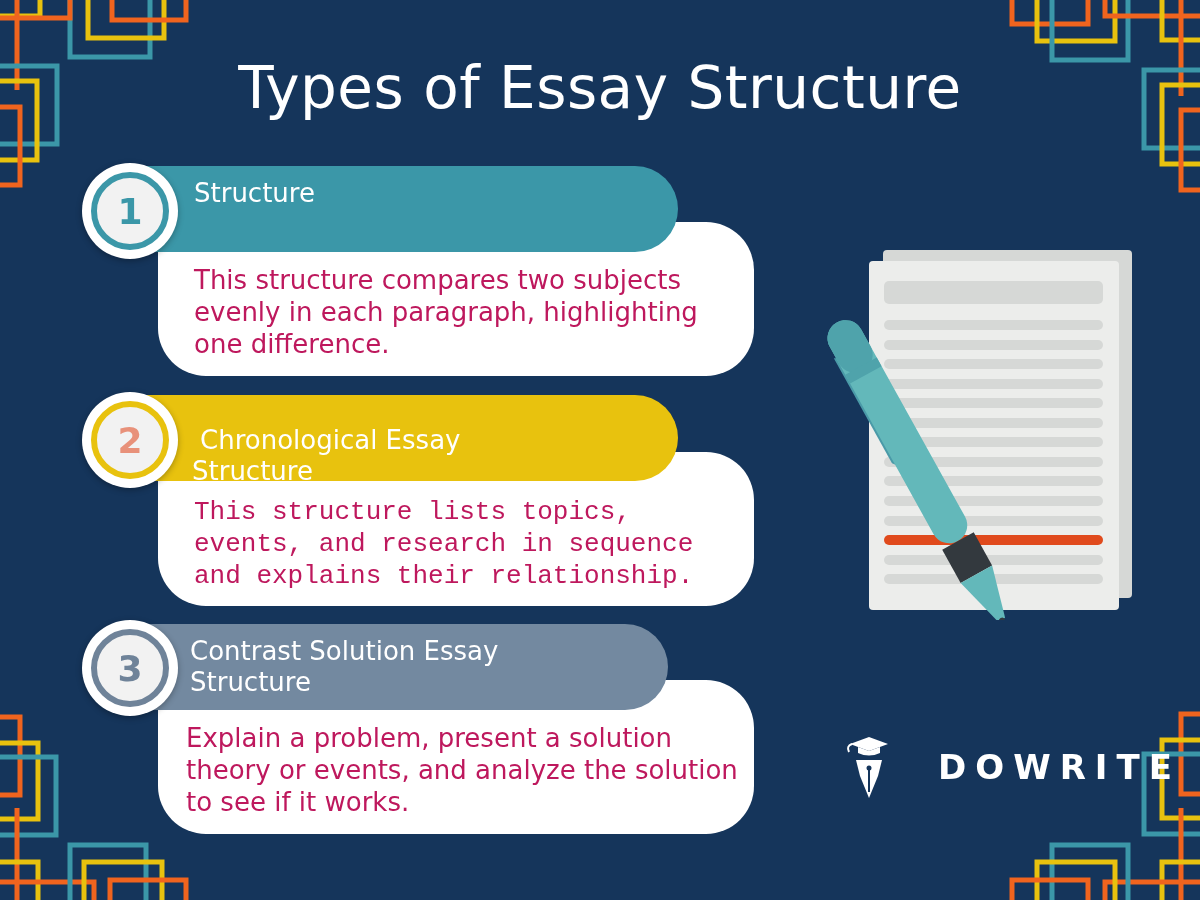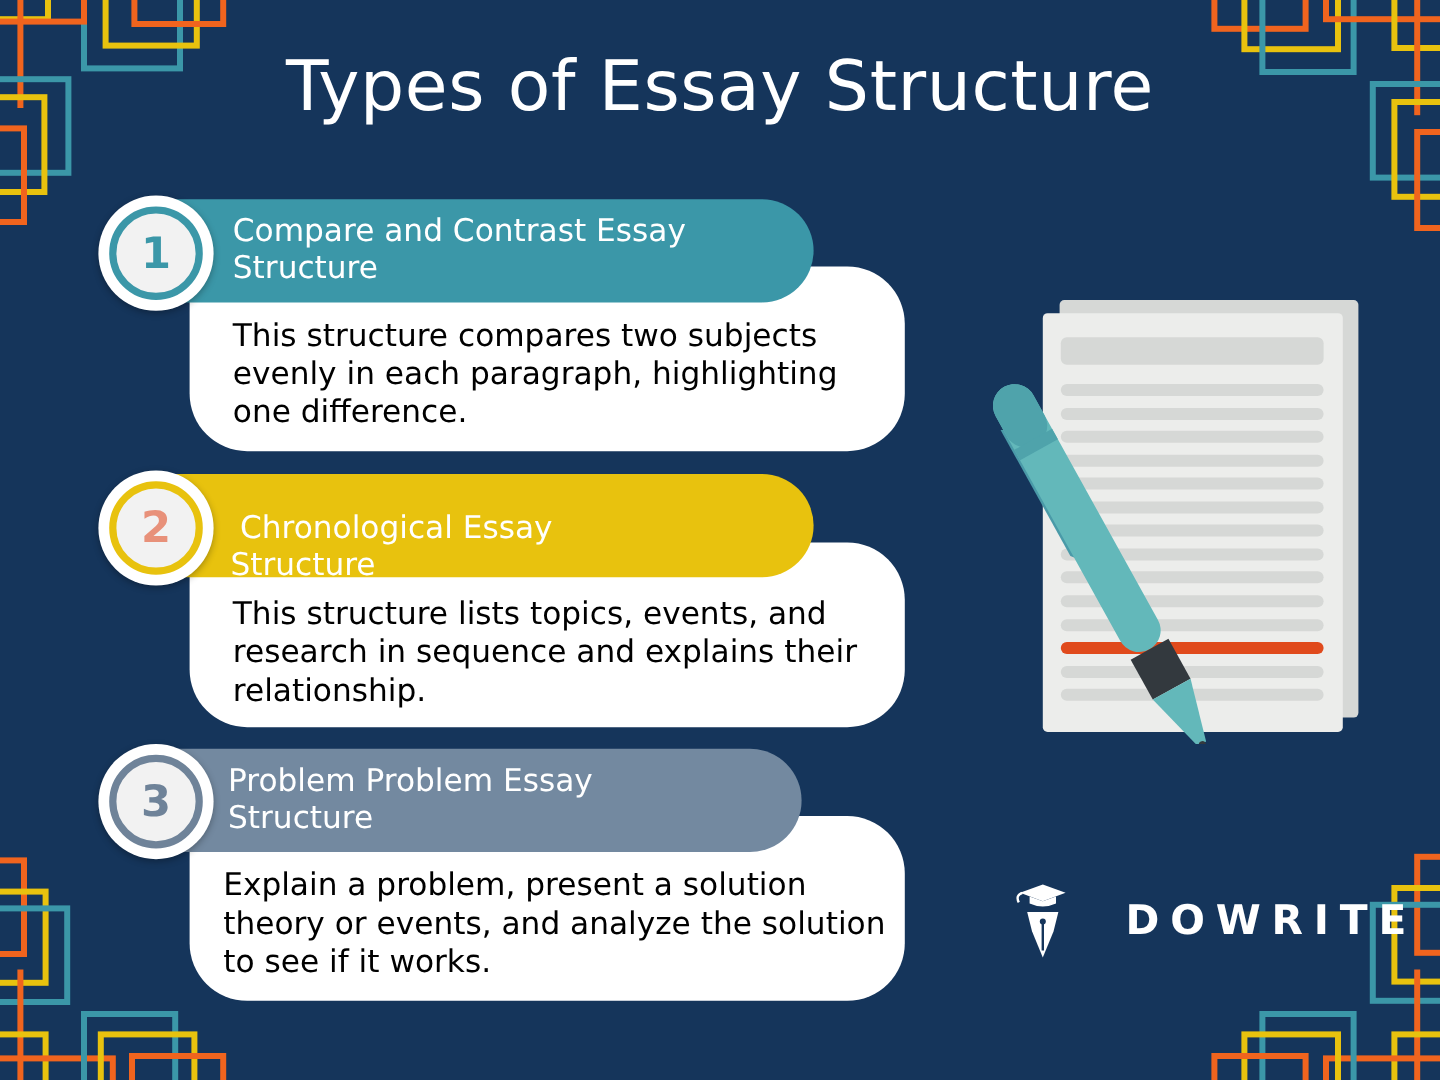--- a/index.html
+++ b/index.html
@@ -1,20 +1,20 @@
 <!DOCTYPE html>
 <html><head>
   <meta charset="utf-8">
   <style>
     html, body { margin:0; padding:0; }
     body { width:1200px; height:900px; background:#15355b; position:relative; overflow:hidden; font-family:"Liberation Sans", sans-serif; }
     .deco { position:absolute; left:0; top:0; }
-    .title { position:absolute; left:0; right:0; top:38px; text-align:center; color:#ffffff; font-size:58px; font-family:"DejaVu Sans", sans-serif; letter-spacing:0.5px; }
+    .title { position:absolute; left:0; right:0; top:54px; text-align:center; color:#ffffff; font-size:58px; font-family:"DejaVu Sans", sans-serif; letter-spacing:0.5px; }
     .card { position:absolute; left:158px; width:596px; background:#ffffff; border-radius:0 48px 48px 48px; }
-    .card-text { position:absolute; left:36px; top:44px; right:6px; font-family:"DejaVu Sans", sans-serif; font-size:26px; line-height:32px; color:#000000; }
+    .card-text { position:absolute; left:36px; top:44px; right:6px; font-family:"DejaVu Sans", sans-serif; font-size:26px; line-height:32px; color:#be185d; }
     .pill { position:absolute; left:130px; width:548px; height:86px; border-radius:0 44px 44px 0; }
     .pill-text { position:absolute; left:64px; top:12px; color:#ffffff; font-family:"DejaVu Sans", sans-serif; font-size:26px; line-height:31px; }
     .badge { position:absolute; left:82px; width:96px; height:96px; border-radius:50%; background:#ffffff; box-shadow:0 2px 6px rgba(0,0,0,0.3); }
     .badge-ring { position:absolute; left:9px; top:9px; width:78px; height:78px; border-radius:50%; box-sizing:border-box; border:6px solid; background:#f2f2f2; display:flex; align-items:center; justify-content:center; }
     .badge-num { font-family:"DejaVu Sans", sans-serif; font-weight:bold; font-size:36px; }
     .illus { position:absolute; left:820px; top:240px; }
     .brand { position:absolute; left:846px; top:734px; display:flex; align-items:center;gap:36px; }
     .brand-text { color:#ffffff; font-family:"DejaVu Sans", sans-serif; font-weight:bold; font-size:34px; letter-spacing:9px; line-height:34px; margin-left:10px; }
   </style>
 </head>
@@ -66,55 +66,54 @@
 </svg>
 
 <div class="title">Types of Essay Structure</div>
 
 <div>
   <div class="card" style="top:222px;height:154px;">
     <div class="card-text" style="top:42px;">This structure compares two subjects evenly in each paragraph, highlighting one difference.</div>
   </div>
   <div class="pill" style="top:166px;background:#3b97a8;">
     <div class="pill-text">
-      <div>Compare and Contrast Essay</div>
       <div>Structure</div>
     </div>
   </div>
   <div class="badge" style="top:163px;">
     <div class="badge-ring" style="border-color:#3b97a8;">
       <span class="badge-num" style="color:#3b97a8;">1</span>
     </div>
   </div>
 </div>
 
 <div>
   <div class="card" style="top:452px;height:154px;">
-    <div class="card-text" style="top:44px;">This structure lists topics, events, and research in sequence and explains their relationship.</div>
+    <div class="card-text" style="top:44px;font-family:Liberation Mono, monospace;">This structure lists topics, events, and research in sequence and explains their relationship.</div>
   </div>
   <div class="pill" style="top:395px;background:#e8c20e;">
     <div class="pill-text" style="left:62px;margin-top:18px;">
       <div style="padding-left:8px;">Chronological Essay</div>
       <div>Structure</div>
     </div>
   </div>
   <div class="badge" style="top:392px;">
     <div class="badge-ring" style="border-color:#e8c20e;">
       <span class="badge-num" style="color:#e8917a;">2</span>
     </div>
   </div>
 </div>
 
 <div>
   <div class="card" style="top:680px;height:154px;">
     <div class="card-text" style="top:42px;left:28px;">Explain a problem, present a solution theory or events, and analyze the solution to see if it works.</div>
   </div>
   <div class="pill" style="top:624px;background:#7389a0;width:538px;">
     <div class="pill-text" style="left:60px;">
-      <div>Problem Problem Essay</div>
+      <div>Contrast Solution Essay</div>
       <div>Structure</div>
     </div>
   </div>
   <div class="badge" style="top:620px;">
     <div class="badge-ring" style="border-color:#6f8399;">
       <span class="badge-num" style="color:#6f8399;">3</span>
     </div>
   </div>
 </div>
 

